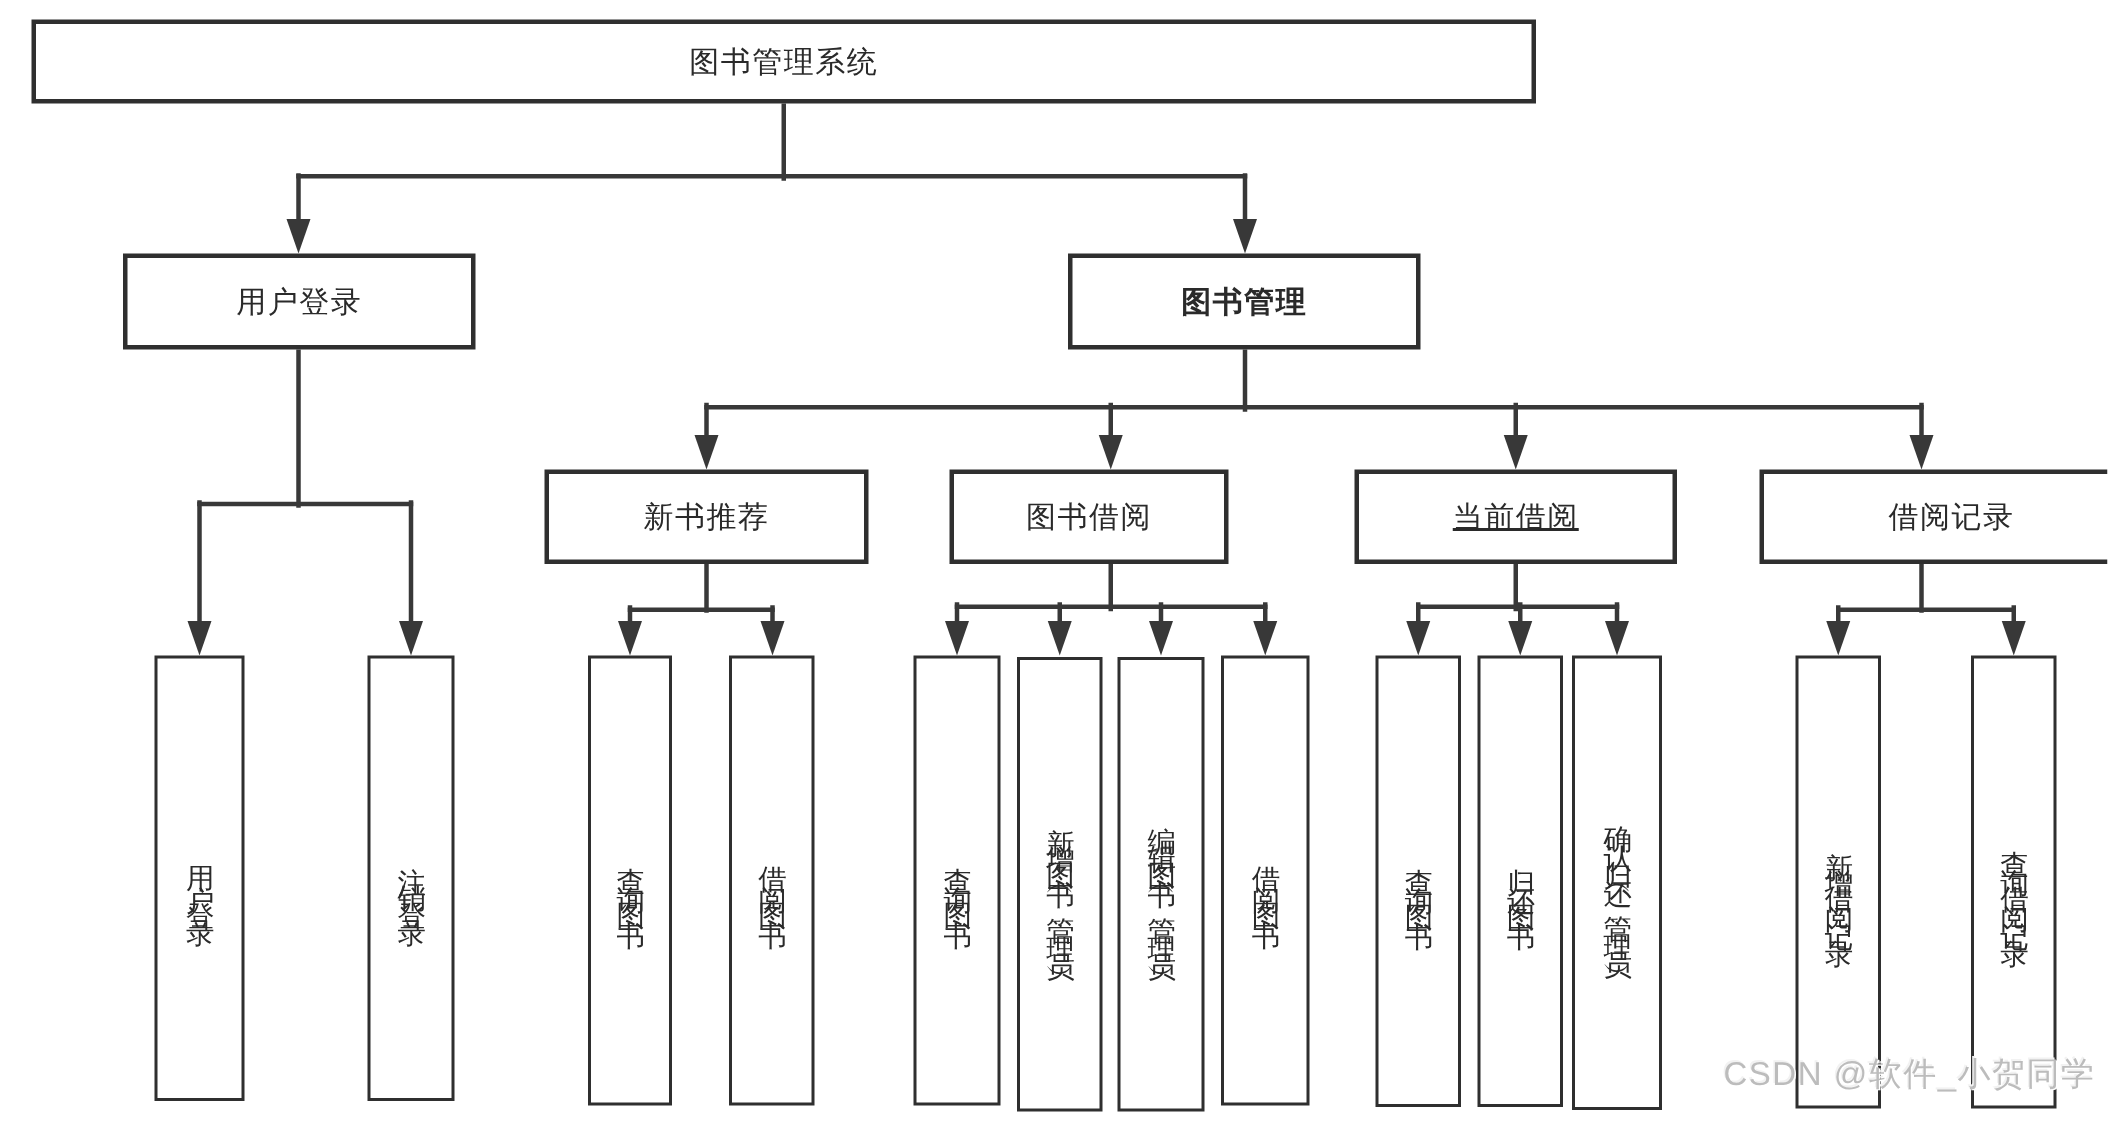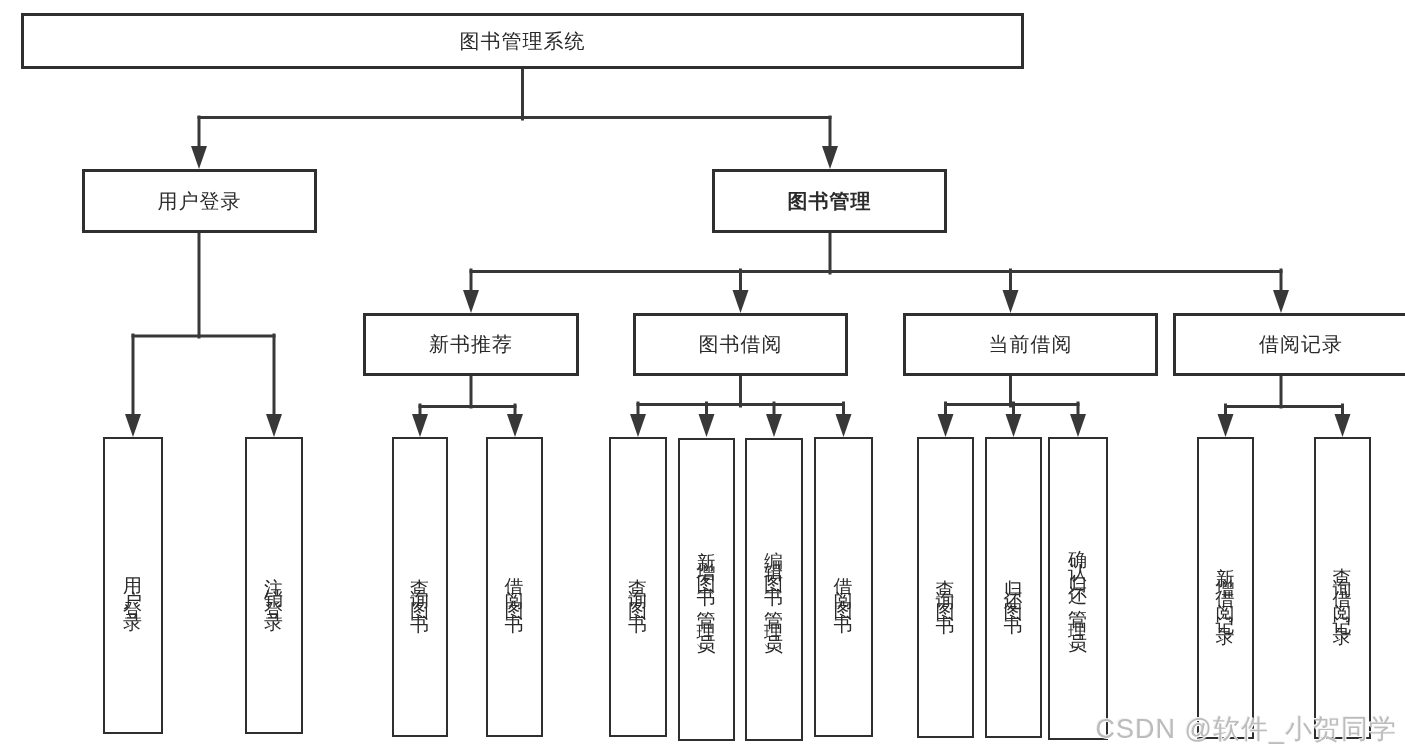--- a/index.html
+++ b/index.html
@@ -35,22 +35,22 @@
     writing-mode: vertical-rl;
     text-orientation: mixed;
     font-size: 19px;
     letter-spacing: 12px;
     line-height: 1;
     border-width: 2.5px;
   }
   .watermark {
     position: absolute;
     right: 8px;
-    bottom: 0;
-    font-size: 27px;
+    bottom: 16px;
+    font-size: 22px;
     color: #bcbcbc;
     text-shadow: 1px 1px 0 #ffffff, -1px -1px 0 #f2f2f2;
     letter-spacing: 1px;
     white-space: nowrap;
   }
 </style>
 </head>
 <body>
 
 <div class="canvas">
@@ -132,22 +132,22 @@
       </g>
     </g>
   </svg>
 
   <div class="node h" style="left:21px; top:13px; width:1003px; height:56px;">图书管理系统</div>
 
   <div class="node h" style="left:82px; top:169px; width:235px; height:64px;">用户登录</div>
   <div class="node h" style="left:712px; top:169px; width:235px; height:64px;font-weight:bold;">图书管理</div>
 
   <div class="node h" style="left:363px; top:313px; width:216px; height:63px;">新书推荐</div>
-  <div class="node h" style="left:633px; top:313px; width:215px; height:63px;">图书借阅</div>
-  <div class="node h" style="left:903px; top:313px; width:255px; height:63px;">当前借阅</div>
+  <div class="node h" style="left:633px; top:313px; width:186px; height:63px;">图书借阅</div>
+  <div class="node h" style="left:903px; top:313px; width:215px; height:63px;text-decoration:underline;">当前借阅</div>
   <div class="node h" style="left:1173px; top:313px; width:256px; height:63px;">借阅记录</div>
 
   <div class="node v" style="left:103px; top:437px; width:60px; height:297px;">用户登录</div>
   <div class="node v" style="left:245px; top:437px; width:58px; height:297px;">注销登录</div>
 
   <div class="node v" style="left:392px; top:437px; width:56px; height:300px;">查询图书</div>
   <div class="node v" style="left:486px; top:437px; width:57px; height:300px;">借阅图书</div>
 
   <div class="node v" style="left:609px; top:437px; width:58px; height:300px;">查询图书</div>
   <div class="node v" style="left:678px; top:438px; width:57px; height:303px;">新增图书（管理员）</div>

